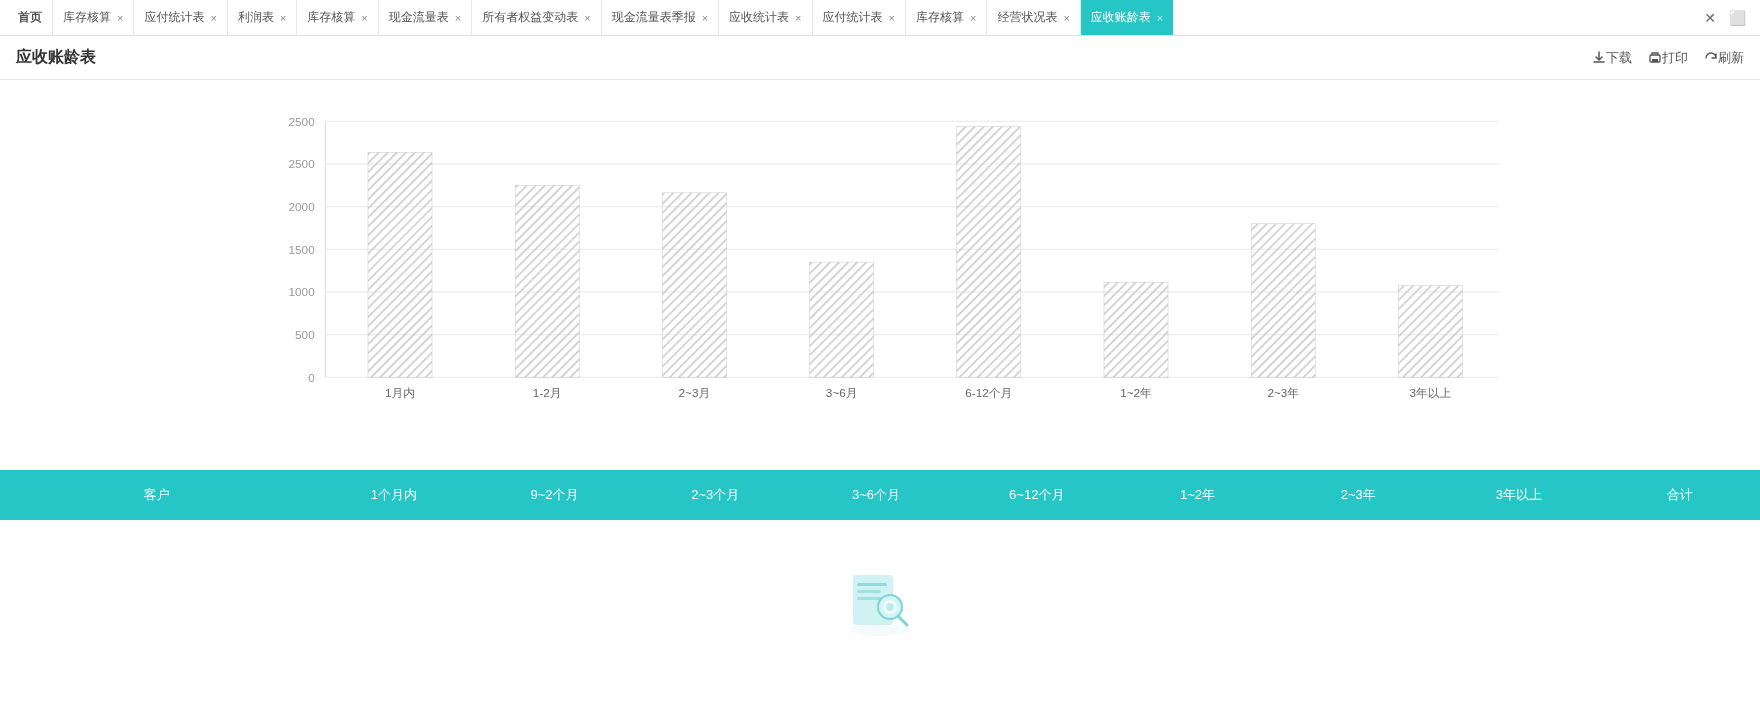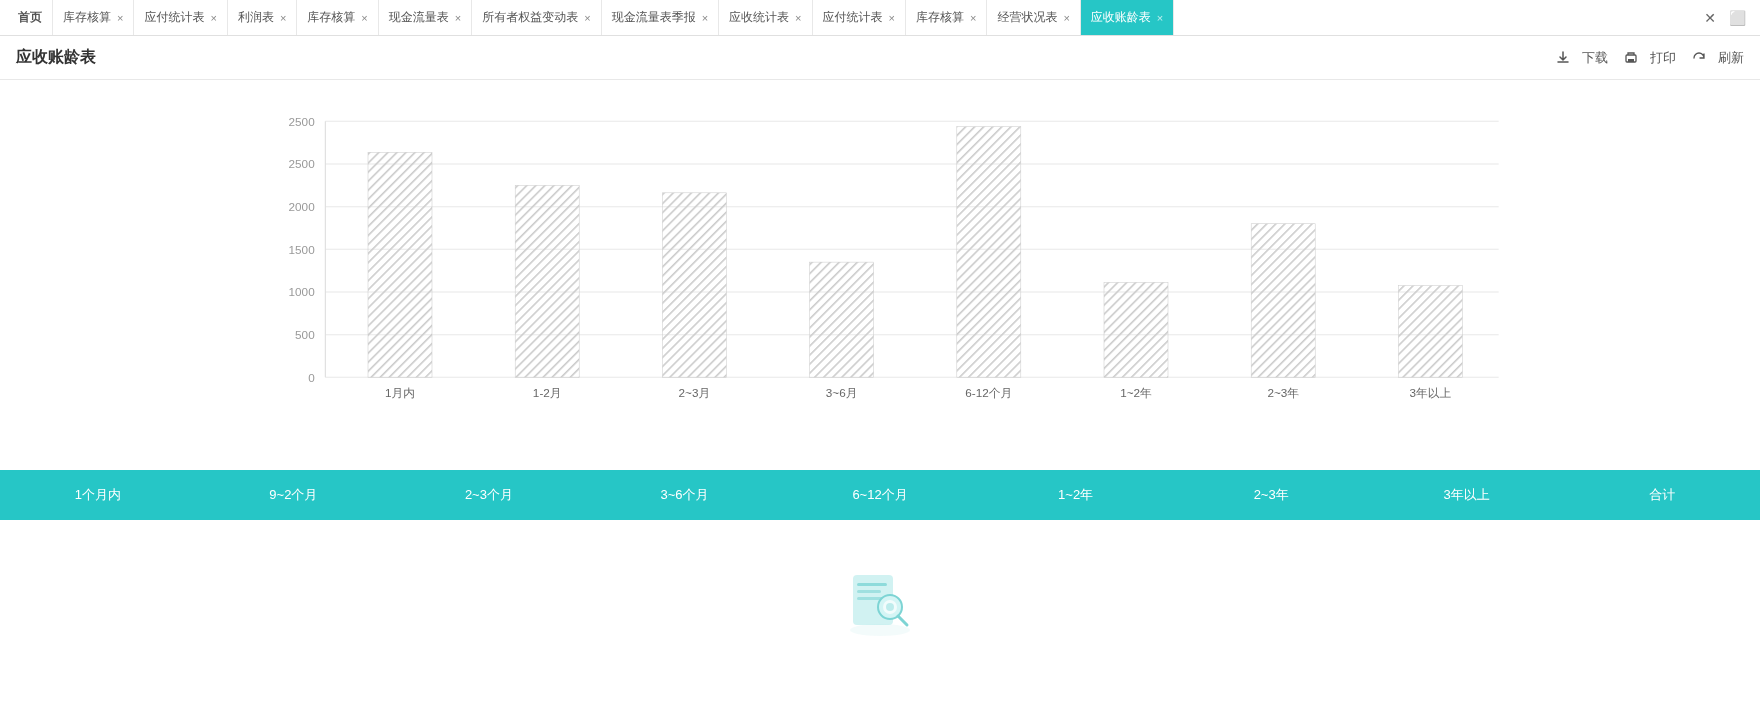--- a/index.html
+++ b/index.html
@@ -69,21 +69,21 @@
       color: #333;
     }
     .header-actions {
       display: flex;
       gap: 16px;
       align-items: center;
     }
     .header-action-btn {
       display: flex;
       align-items: center;
-      gap: 12px;
+      gap: 0;
       font-size: 13px;
       color: #555;
       cursor: pointer;
     }
 
     
     .main-content {
       background: #fff;
       margin: 0;
       height: calc(720px - 36px - 44px);
@@ -275,20 +275,23 @@
 
       <rect x="948" y="116" width="60" height="144" fill="url(#hatch)" stroke="#ccc" stroke-width="0.5"></rect>
       <text x="978" y="278" text-anchor="middle" font-size="11" fill="#666">2~3年</text>
 
       <rect x="1086" y="174" width="60" height="86" fill="url(#hatch)" stroke="#ccc" stroke-width="0.5"></rect>
       <text x="1116" y="278" text-anchor="middle" font-size="11" fill="#666">3年以上</text>
     </svg>
   </div>
 
   <div class="table-header">
+    <div class="table-col customer">
+      <span>客户</span>
+    </div>
     <div class="table-col">
       <span>1个月内</span>
     </div>
     <div class="table-col">
       <span>9~2个月</span>
     </div>
     <div class="table-col">
       <span>2~3个月</span>
     </div>
     <div class="table-col">

